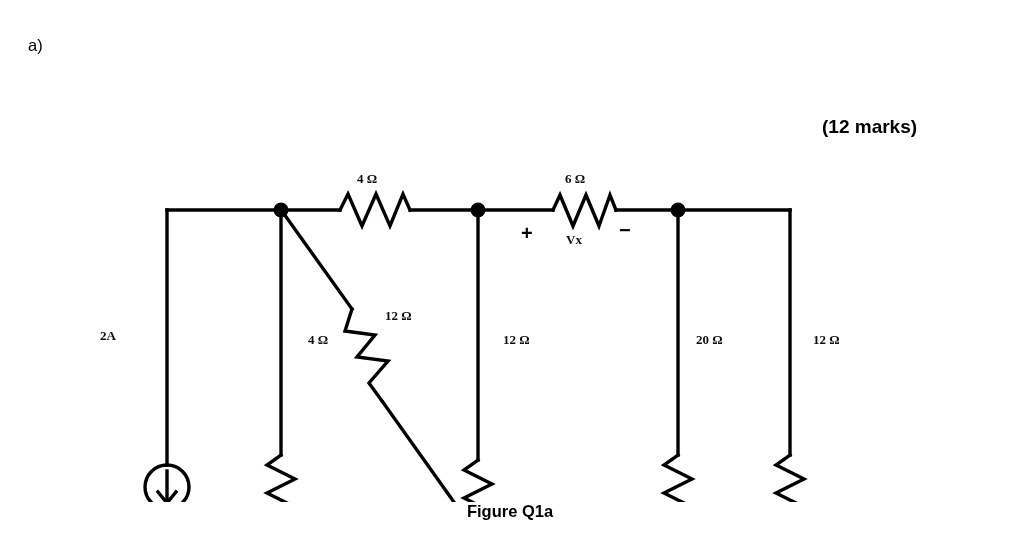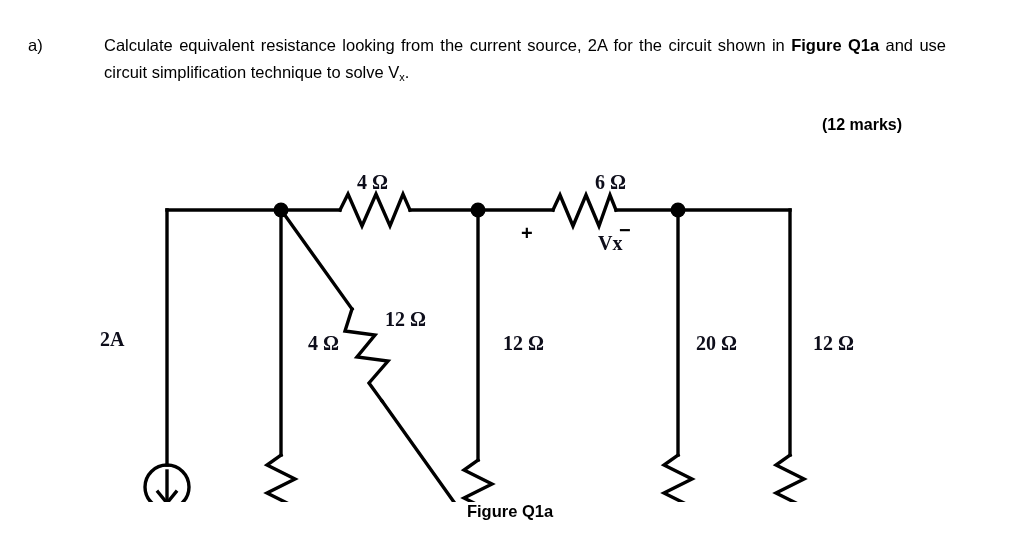--- a/index.html
+++ b/index.html
@@ -42,21 +42,21 @@
     text-align: justify;
     text-justify: inter-word;
     font-family: "Liberation Sans", sans-serif;
   }
   #question-text .b { font-weight: bold; }
   #question-text .sub { font-size: 11px; vertical-align: -0.28em; }
   #marks {
     position: absolute;
     left: 822px;
     top: 116px;
-    font-size: 16px;
+    font-size: 19px;
     font-weight: bold;
     font-family: "Liberation Sans", sans-serif;
     white-space: nowrap;
   }
 
   
   #figure {
     position: absolute;
     left: 0;
     top: 150px;
@@ -65,21 +65,21 @@
   }
   #circuit-svg {
     position: absolute;
     left: 0;
     top: 0;
   }
   .lbl {
     position: absolute;
     font-family: "Liberation Serif", serif;
     font-weight: bold;
-    font-size: 20px;
+    font-size: 13px;
     color: #0d0d1a;
     white-space: nowrap;
   }
   .polarity {
     position: absolute;
     font-family: "Liberation Sans", sans-serif;
     font-weight: bold;
     font-size: 20px;
     color: #000;
     white-space: nowrap;
@@ -93,23 +93,20 @@
     font-size: 16.5px;
     font-weight: bold;
     font-family: "Liberation Sans", sans-serif;
   }
 </style>
 </head>
 <body>
 
 <div id="question-block">
   <div id="question-label">a)</div>
-  <div id="question-text">
-    <span>Calculate equivalent resistance looking from the current source, 2A for the circuit shown in </span><span class="b">Figure Q1a</span><span> and use circuit simplification technique to solve V</span><span class="sub">x</span><span>.</span>
-  </div>
   <div id="marks">(12 marks)</div>
 </div>
 
 <div id="figure">
 
   <svg id="circuit-svg" width="1020" height="352" viewBox="0 0 1020 352">
 
     <g fill="none" stroke="#000000" stroke-width="3.4" stroke-linecap="square" stroke-linejoin="miter">
 
       <path d="M 167 60 L 281 60"></path>
@@ -159,34 +156,34 @@
       <path d="M 158 342 L 167 353 L 176 342" stroke-width="3.4" fill="none"></path>
     </g>
 
     <circle cx="281" cy="60" r="7.5" fill="#000"></circle>
     <circle cx="478" cy="60" r="7.5" fill="#000"></circle>
     <circle cx="678" cy="60" r="7.5" fill="#000"></circle>
   </svg>
 
   <div class="lbl" style="left:357px; top:21px;">4 Ω</div>
 
-  <div class="lbl" style="left:565px; top:21px;margin-left:30px;">6 Ω</div>
+  <div class="lbl" style="left:565px; top:21px;">6 Ω</div>
 
   <div class="lbl" style="left:308px; top:182px;">4 Ω</div>
 
   <div class="lbl" style="left:385px; top:158px;">12 Ω</div>
 
   <div class="lbl" style="left:503px; top:182px;">12 Ω</div>
 
   <div class="lbl" style="left:696px; top:182px;">20 Ω</div>
 
   <div class="lbl" style="left:813px; top:182px;">12 Ω</div>
 
   <div class="lbl" style="left:100px; top:178px;">2A</div>
 
   <div class="polarity" style="left:521px; top:72px;">+</div>
 
-  <div class="lbl" style="left:598px; top:82px;">Vx</div>
+  <div class="lbl" style="left:566px; top:82px;">Vx</div>
 
   <div class="polarity" style="left:619px; top:69px;">−</div>
 
   <div id="caption">Figure Q1a</div>
 </div>
 
 </body></html>

